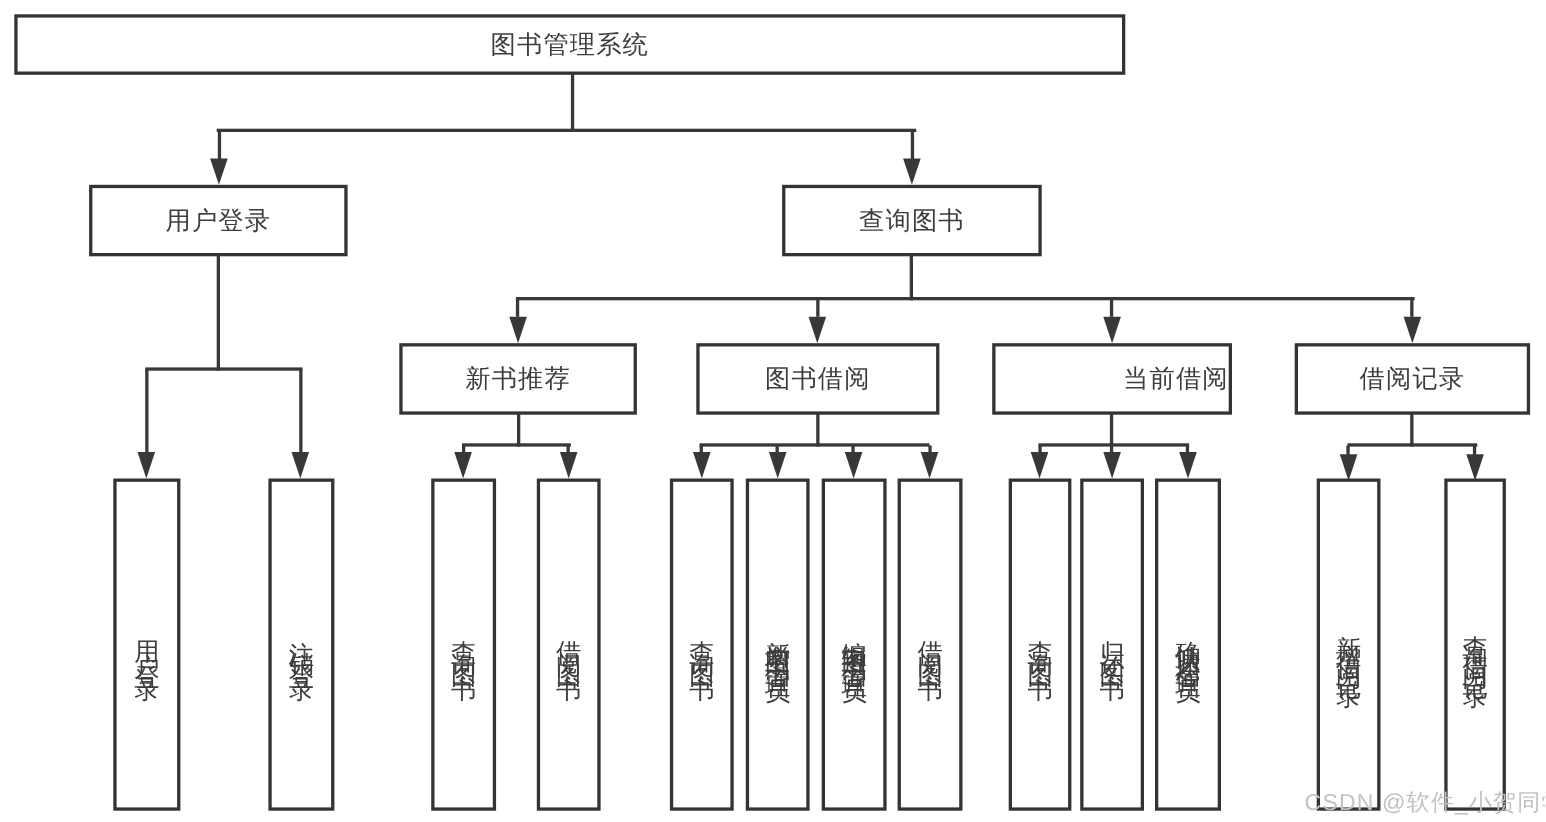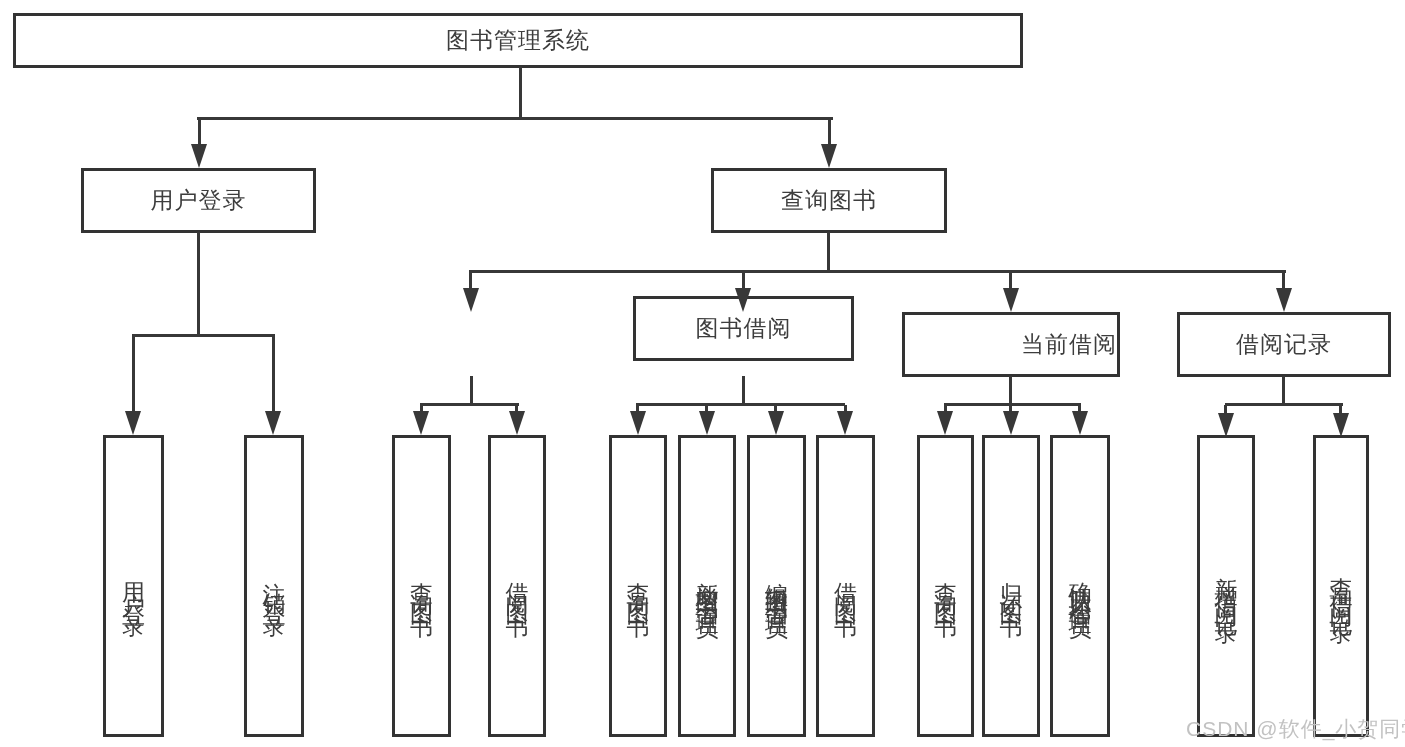--- a/index.html
+++ b/index.html
@@ -76,22 +76,25 @@
   </div>
 
   <div class="node" style="left:81px; top:168px; width:235px; height:65px;">
     <span class="hlabel">用户登录</span>
   </div>
 
   <div class="node" style="left:711px; top:168px; width:236px; height:65px;">
     <span class="hlabel">查询图书</span>
   </div>
 
-
-  <div class="node" style="left:633px; top:296px; width:221px; height:65px;">
+  <div class="node" style="left:363px; top:312px; width:216px; height:65px;">
+    <span class="hlabel">新书推荐</span>
+  </div>
+
+  <div class="node" style="left:633px; top:312px; width:221px; height:65px;">
     <span class="hlabel">图书借阅</span>
   </div>
 
   <div class="node" style="left:902px; top:312px; width:218px; height:65px;justify-content:flex-end;">
     <span class="hlabel">当前借阅</span>
   </div>
 
   <div class="node" style="left:1177px; top:312px; width:214px; height:65px;">
     <span class="hlabel">借阅记录</span>
   </div>

